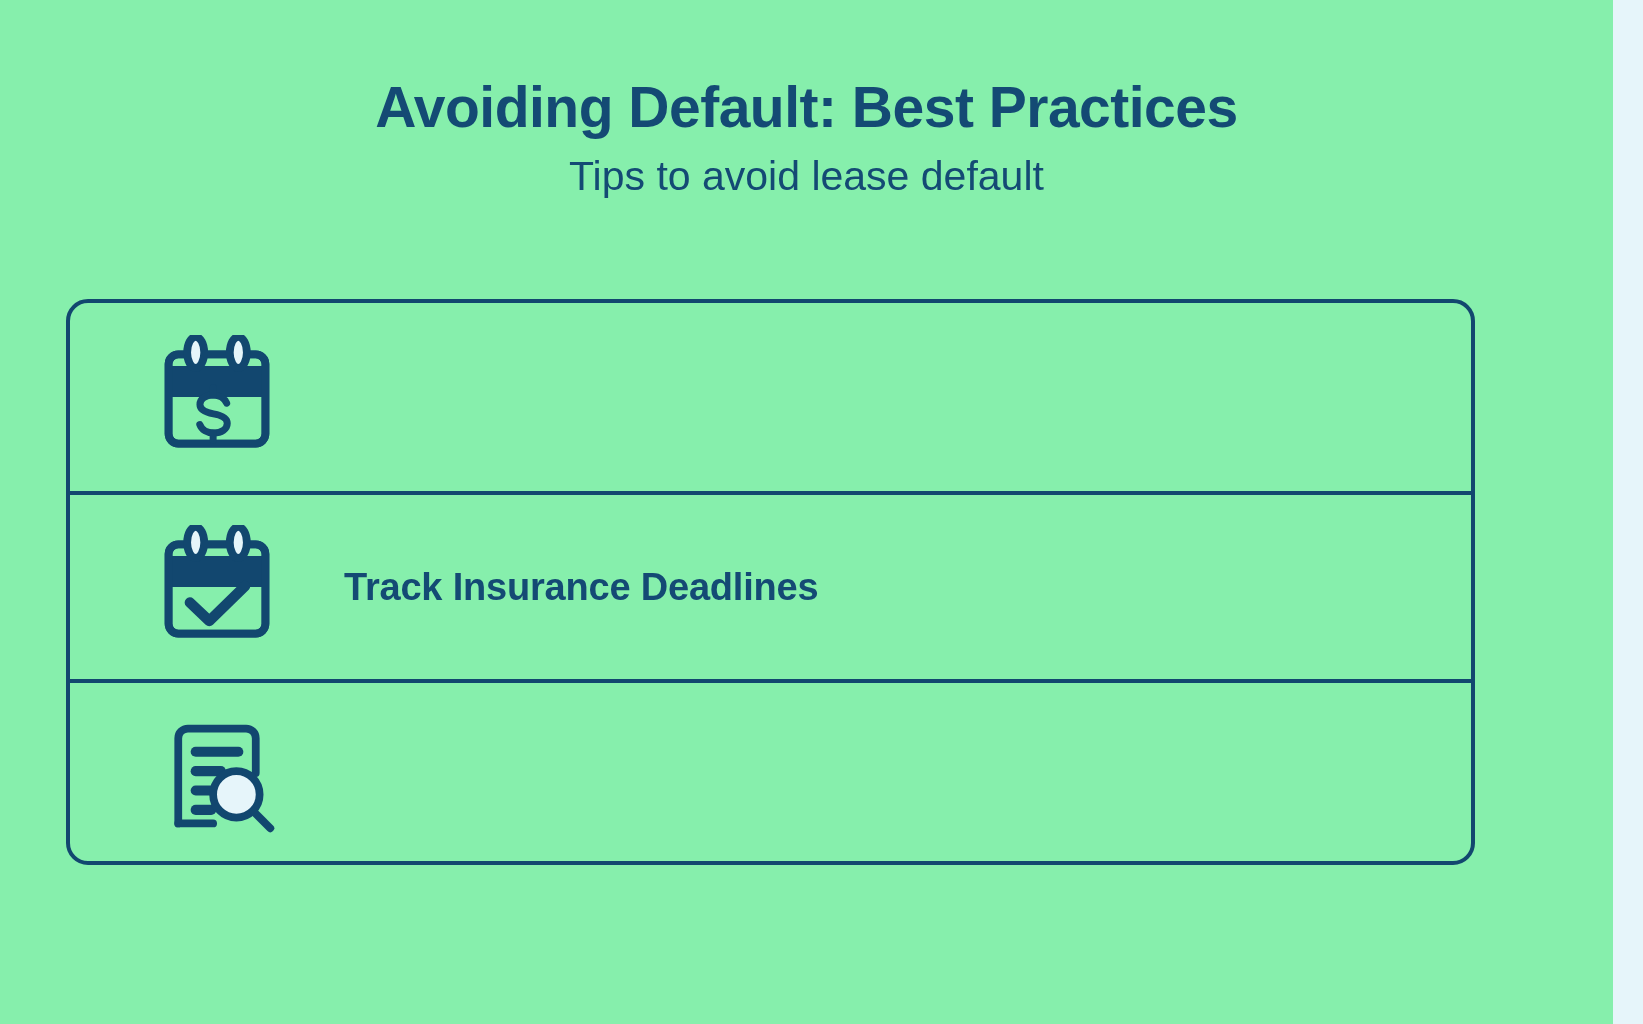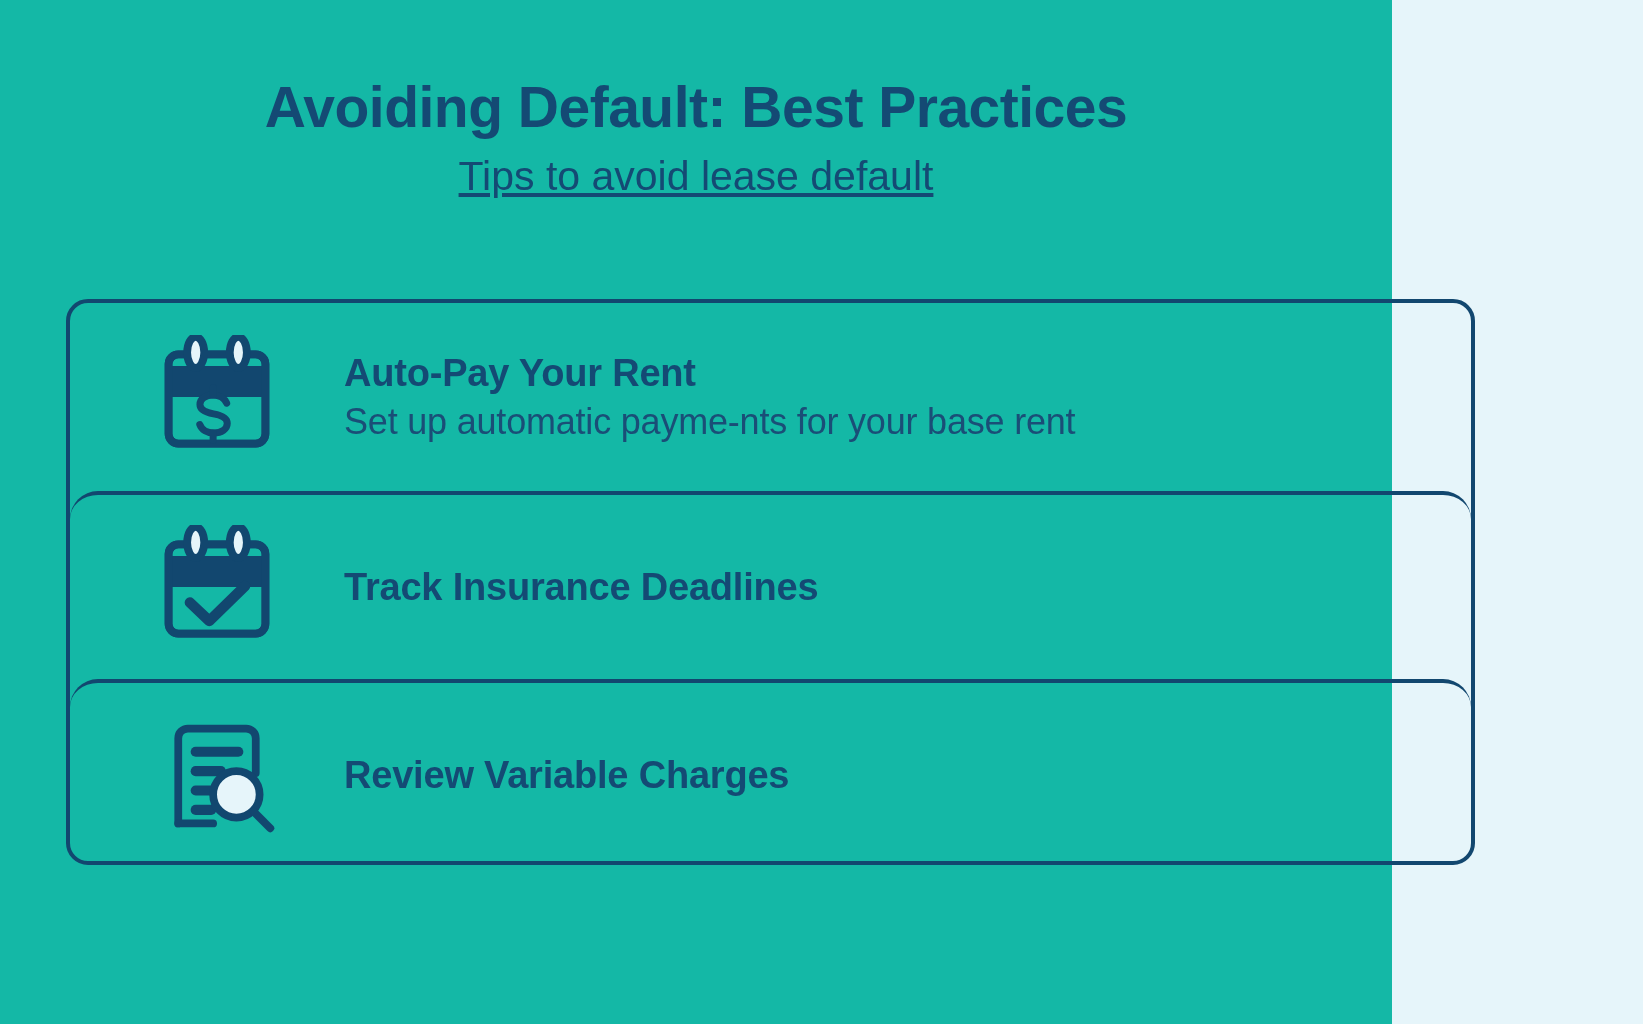--- a/index.html
+++ b/index.html
@@ -9,23 +9,23 @@
   }
   body {
     width: 1643px;
     height: 1024px;
     background: #e6f5fa;
     font-family: "Liberation Sans", sans-serif;
     overflow: hidden;
   }
   .page {
     position: relative;
-    width: 1392px;
+    width: 1613px;
     height: 1024px;
-    background: #14b8a6;
+    background: #86efac;
     box-sizing: border-box;
   }
 
   
   .header {
     padding-top: 76px;
     text-align: center;
   }
   .title {
     margin: 0;
@@ -34,21 +34,20 @@
     letter-spacing: -0.5px;
     color: #144a74;
     line-height: 1.1;
   }
   .subtitle {
     margin: 14px 0 0 0;
     font-size: 41px;
     font-weight: normal;
     color: #144a74;
     line-height: 1.15;
-    text-decoration: underline;
   }
 
   
   .card {
     position: absolute;
     left: 66px;
     top: 299px;
     width: 1409px;
     height: 566px;
     box-sizing: border-box;
@@ -60,21 +59,20 @@
   .row {
     display: flex;
     align-items: center;
     height: 188px;
     box-sizing: border-box;
     padding-left: 82px;
     padding-right: 20px;
   }
   .row + .row {
     border-top: 4px solid #12476f;
-    border-radius: 28px;
   }
   .icon-cell {
     flex: 0 0 auto;
     width: 130px;
     display: flex;
     align-items: center;
     justify-content: center;
   }
   .icon-cell svg {
     display: block;
@@ -122,24 +120,20 @@
             <ellipse cx="21" cy="9" rx="4.4" ry="8" fill="#e6f5fa"></ellipse>
             <ellipse cx="43" cy="9" rx="4.4" ry="8" fill="#e6f5fa"></ellipse>
           </g>
           <g fill="none" stroke="#12476f" stroke-width="3.6" stroke-linecap="round" stroke-linejoin="round">
             <path d="M37 35.2c-1.1-2.6-3.8-4.2-7-4.2-3.9 0-6.8 2-6.8 4.9 0 2.8 2.4 4 7 4.8 4.6.8 7.1 2 7.1 4.9 0 3-3 5-7 5-3.4 0-6.2-1.7-7.2-4.4"></path>
             <path d="M30 27.2 V31"></path>
             <path d="M30 50.6 V54.4"></path>
           </g>
         </svg>
       </div>
-      <div class="text-cell">
-        <h2 class="row-title">Auto-Pay Your Rent</h2>
-        <p class="row-desc">Set up automatic payme-nts for your base rent</p>
-      </div>
     </div>
 
     <div class="row">
       <div class="icon-cell">
         <svg width="124" height="124" viewBox="0 0 64 64" aria-hidden="true">
           <g fill="none" stroke="#12476f" stroke-width="4" stroke-linecap="round" stroke-linejoin="round">
             <rect x="7" y="10" width="50" height="46" rx="5"></rect>
             <path d="M7 24 H57" stroke-width="16" stroke-linecap="butt"></path>
             <rect x="7" y="10" width="50" height="46" rx="5"></rect>
             <ellipse cx="21" cy="9" rx="4.4" ry="8" fill="#e6f5fa"></ellipse>
@@ -166,18 +160,17 @@
             <path d="M21 40 H29"></path>
             <path d="M21 50 H29"></path>
           </g>
           <g fill="none" stroke="#12476f" stroke-width="4" stroke-linecap="round">
             <circle cx="42" cy="42" r="12" fill="#e6f5fa"></circle>
             <path d="M51 51 L59.5 59.5"></path>
           </g>
         </svg>
       </div>
       <div class="text-cell">
-        <h2 class="row-title">Review Variable Charges</h2>
       </div>
     </div>
 
   </div>
 </div>
 
 </body></html>

